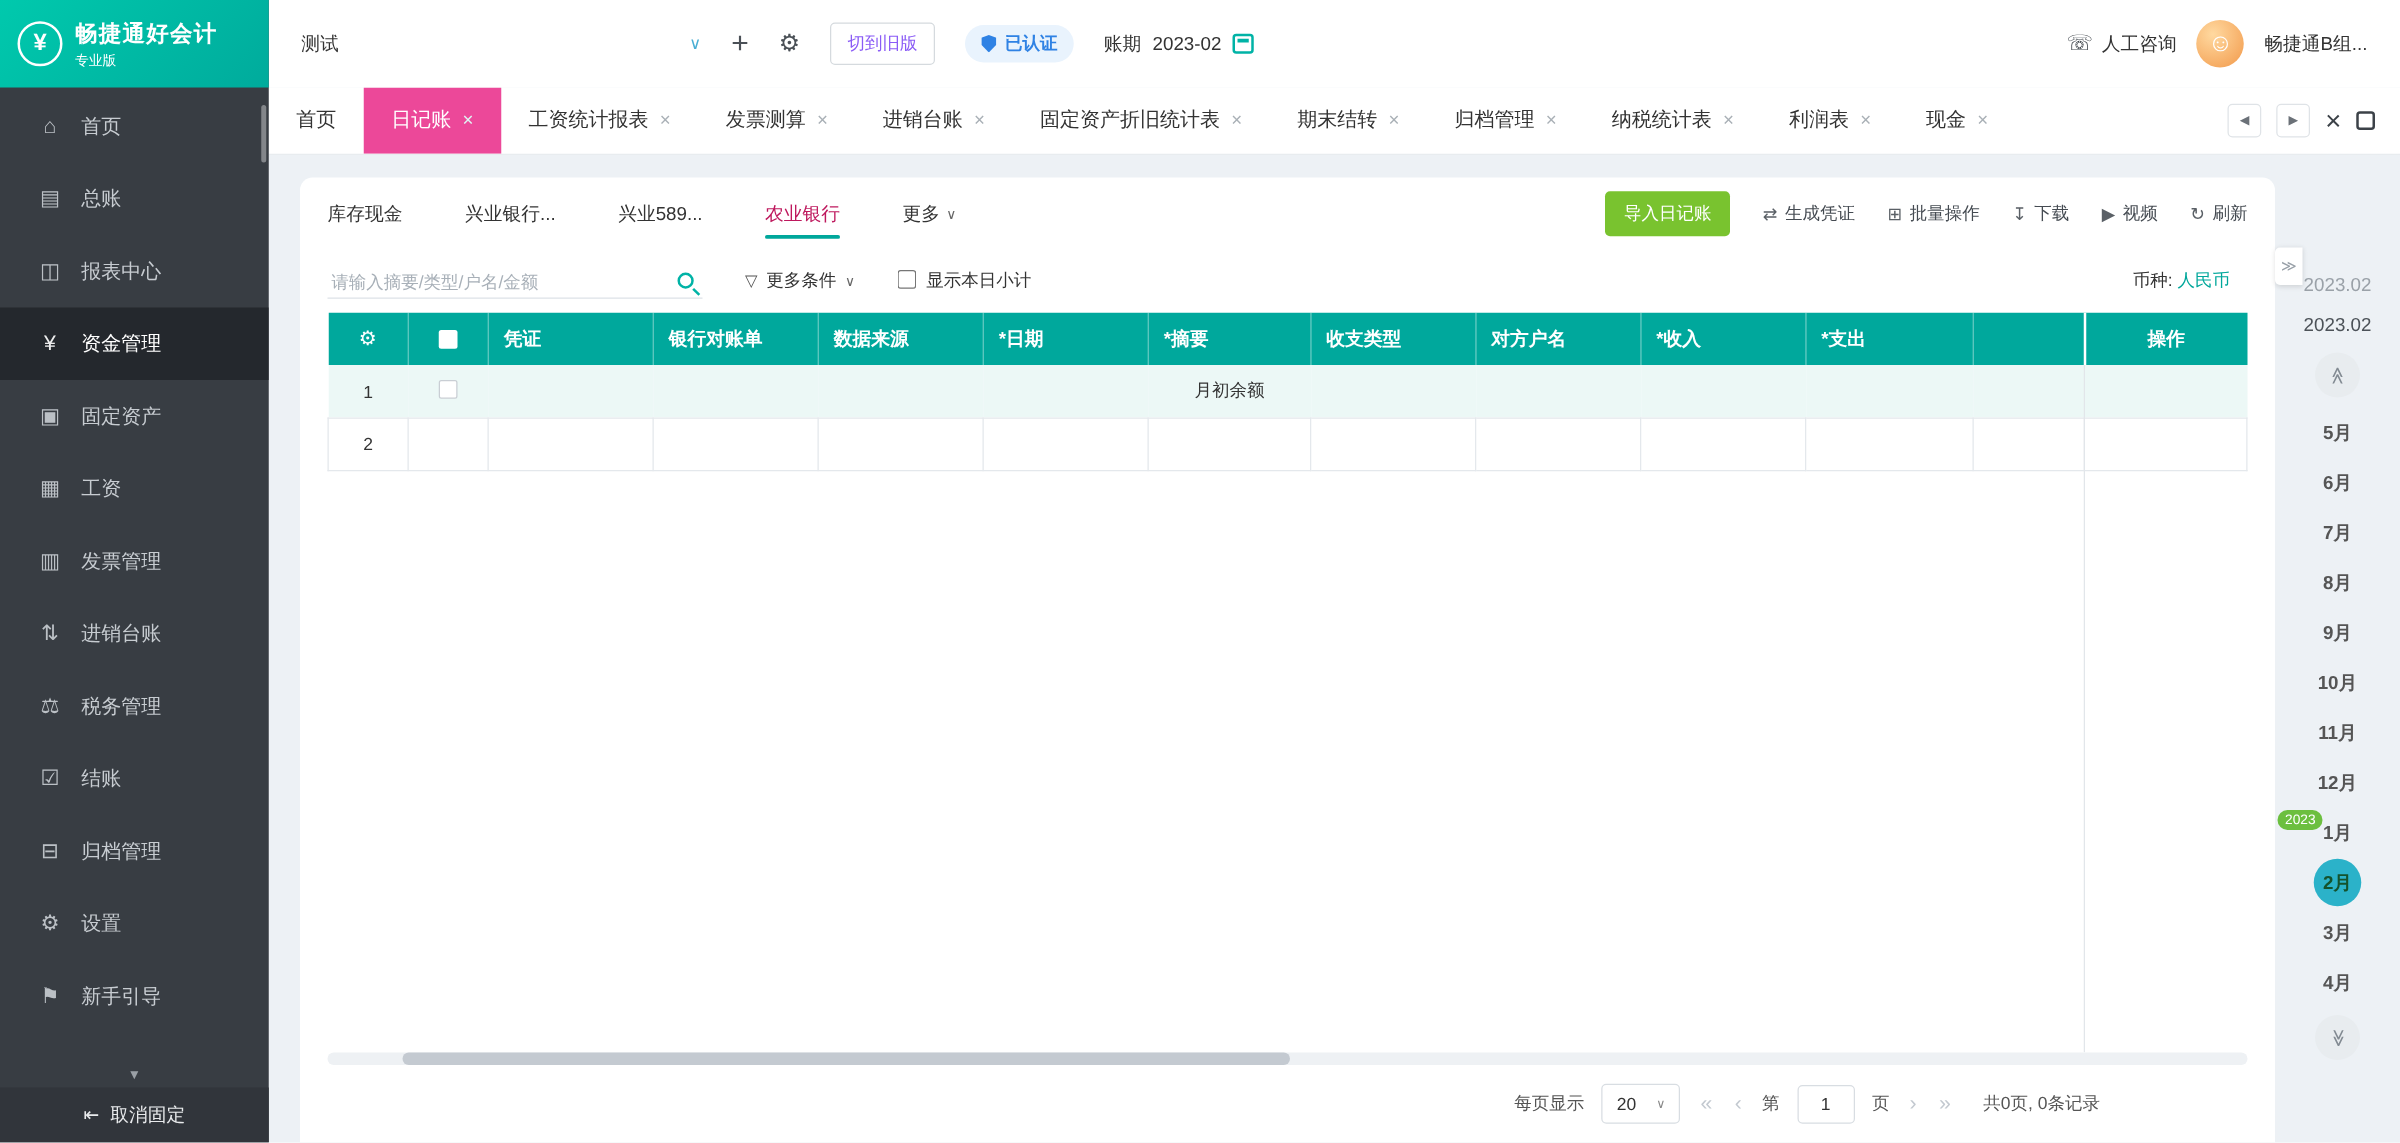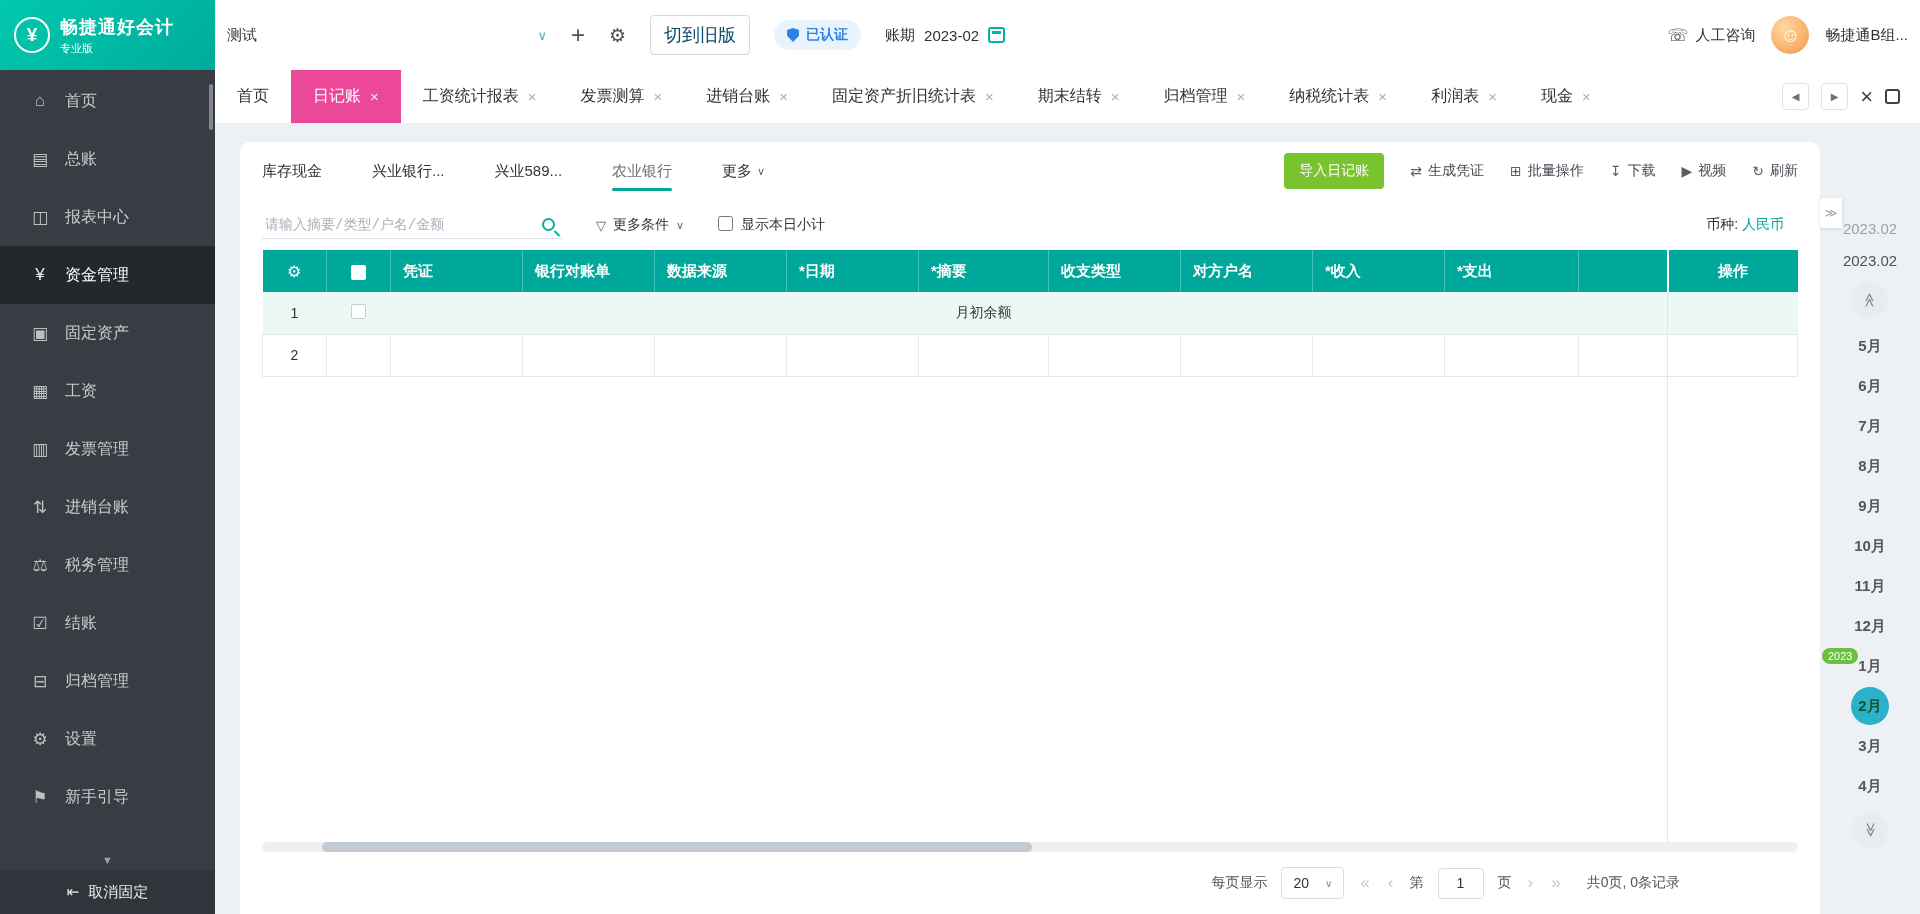--- a/index.html
+++ b/index.html
@@ -19,26 +19,26 @@
   .nav-item .ico { width:20px; text-align:center; font-size:17px; opacity:.92; }
   .nav-item.active { background:#24282d; color:#fff; }
   .nav-scroll-down { height:20px; text-align:center; font-size:11px; color:#9aa0a6; line-height:20px; cursor:pointer; }
   .cancel-pin { height:44px; background:#31353b; color:#e8eaec; display:flex; align-items:center; justify-content:center; gap:9px; font-size:15px; cursor:pointer; flex-shrink:0; }
   .sidebar-scrollthumb { position:absolute; right:2px; top:84px; width:4px; height:46px; background:rgba(255,255,255,.38); border-radius:2px; }
 
   
   .main { flex:1; min-width:0; display:flex; flex-direction:column; }
 
   
-  .topbar { height:70px; background:#fff; display:flex; align-items:center; padding:0 12px; gap:24px; flex-shrink:0; }
+  .topbar { height:70px; background:#fff; display:flex; align-items:center; padding:0 26px; gap:24px; flex-shrink:0; }
   .workspace { width:320px; display:flex; justify-content:space-between; align-items:center; font-size:15px; cursor:pointer; }
   .workspace .chev { color:#49aed4; font-size:13px; }
   .plus-btn { font-size:24px; color:#4a5056; line-height:1; cursor:pointer; }
   .gear-btn { font-size:19px; color:#4a5056; cursor:pointer; }
-  .btn-old { border:1px solid #d5dade; border-radius:4px; padding:7px 13px; font-size:18px; color:#0c4a6e; background:#fff; cursor:pointer; }
+  .btn-old { border:1px solid #d5dade; border-radius:4px; padding:7px 13px; font-size:14px; color:#8b5cf6; background:#fff; cursor:pointer; }
   .certified { display:flex; align-items:center; gap:7px; background:#e9f3fd; border-radius:15px; padding:6px 13px; color:#2f82e4; font-size:14px; font-weight:bold; }
   .shield-icon { width:12px; height:14px; background:#2f82e4; clip-path:polygon(50% 0,100% 15%,100% 55%,50% 100%,0 55%,0 15%); }
   .period { display:flex; align-items:center; gap:9px; font-size:15px; cursor:pointer; }
   .cal-icon { width:17px; height:16px; border:2px solid #00b3a6; border-radius:3px; position:relative; }
   .cal-icon::before { content:""; position:absolute; left:2px; right:2px; top:2px; height:3px; background:#00b3a6; }
   .topbar-right { margin-left:auto; display:flex; align-items:center; gap:16px; }
   .support { display:flex; align-items:center; gap:7px; font-size:15px; cursor:pointer; }
   .support .ico { font-size:17px; color:#3c4248; }
   .avatar { width:38px; height:38px; border-radius:50%; background:radial-gradient(circle at 35% 30%,#ffd9a0,#f2994a); display:flex; align-items:center; justify-content:center; font-size:20px; color:#fff; cursor:pointer; }
   .user-name { font-size:15px; max-width:120px; white-space:nowrap; overflow:hidden; cursor:pointer; }
@@ -55,31 +55,31 @@
   .tc-x { font-size:22px; color:#3c4248; cursor:pointer; line-height:1; }
   .tc-full { width:15px; height:15px; border:2px solid #3c4248; border-radius:3px; cursor:pointer; }
 
   
   .content { flex:1; min-height:0; display:flex; padding:18px 0 0 25px; background:#edf1f5; }
   .card { flex:1; min-width:0; background:#fff; border-radius:10px 10px 0 0; display:flex; flex-direction:column; }
 
   .card-head { display:flex; align-items:center; padding:0 22px; height:58px; flex-shrink:0; }
   .subtabs { display:flex; gap:50px; }
   .subtab { font-size:15px; height:58px; display:flex; align-items:center; position:relative; cursor:pointer; }
-  .subtab.active { color:#737373; }
+  .subtab.active { color:#be185d; }
   .subtab.active::after { content:""; position:absolute; left:0; right:0; bottom:9px; height:3px; border-radius:2px; background:#00a79b; }
   .subtab .chev { margin-left:5px; font-size:11px; color:#666; }
   .actions { margin-left:auto; display:flex; align-items:center; gap:26px; }
   .btn-import { background:#79c32f; color:#fff; border:none; border-radius:4px; padding:9px 15px; font-size:14px; cursor:pointer; font-family:inherit; }
   .action { display:flex; align-items:center; gap:6px; font-size:14px; color:#454b52; cursor:pointer; }
   .action .ico { font-size:14px; color:#5a6066; }
 
   .filter-row { display:flex; align-items:center; gap:34px; padding:0 22px; height:50px; flex-shrink:0; }
   .search { width:300px; display:flex; align-items:center; border-bottom:1px solid #dde2e7; padding:5px 3px; }
-  .search input { border:none; outline:none; flex:1; font-size:14px; font-family:Liberation Mono, monospace; color:#333; }
+  .search input { border:none; outline:none; flex:1; font-size:14px; font-family:Liberation Sans, sans-serif; color:#333; }
   .search input::placeholder { color:#a8b0b8; }
   .mag-icon { width:13px; height:13px; border:2px solid #00b3a6; border-radius:50%; position:relative; margin-right:4px; flex-shrink:0; cursor:pointer; }
   .mag-icon::after { content:""; position:absolute; width:2px; height:7px; background:#00b3a6; transform:rotate(-45deg); left:12px; top:10px; }
   .more-cond { display:flex; align-items:center; gap:7px; font-size:14px; cursor:pointer; }
   .more-cond .funnel { font-size:13px; color:#555; }
   .more-cond .chev { font-size:11px; color:#666; }
   .daily { display:flex; align-items:flex-start; gap:8px; font-size:14px; cursor:pointer; }
   .daily input { width:15px; height:15px; accent-color:#00a79b; }
   .currency { margin-left:auto; font-size:14px; color:#333; padding-right:14px; }
   .currency .val { color:#00a79b; cursor:pointer; }

